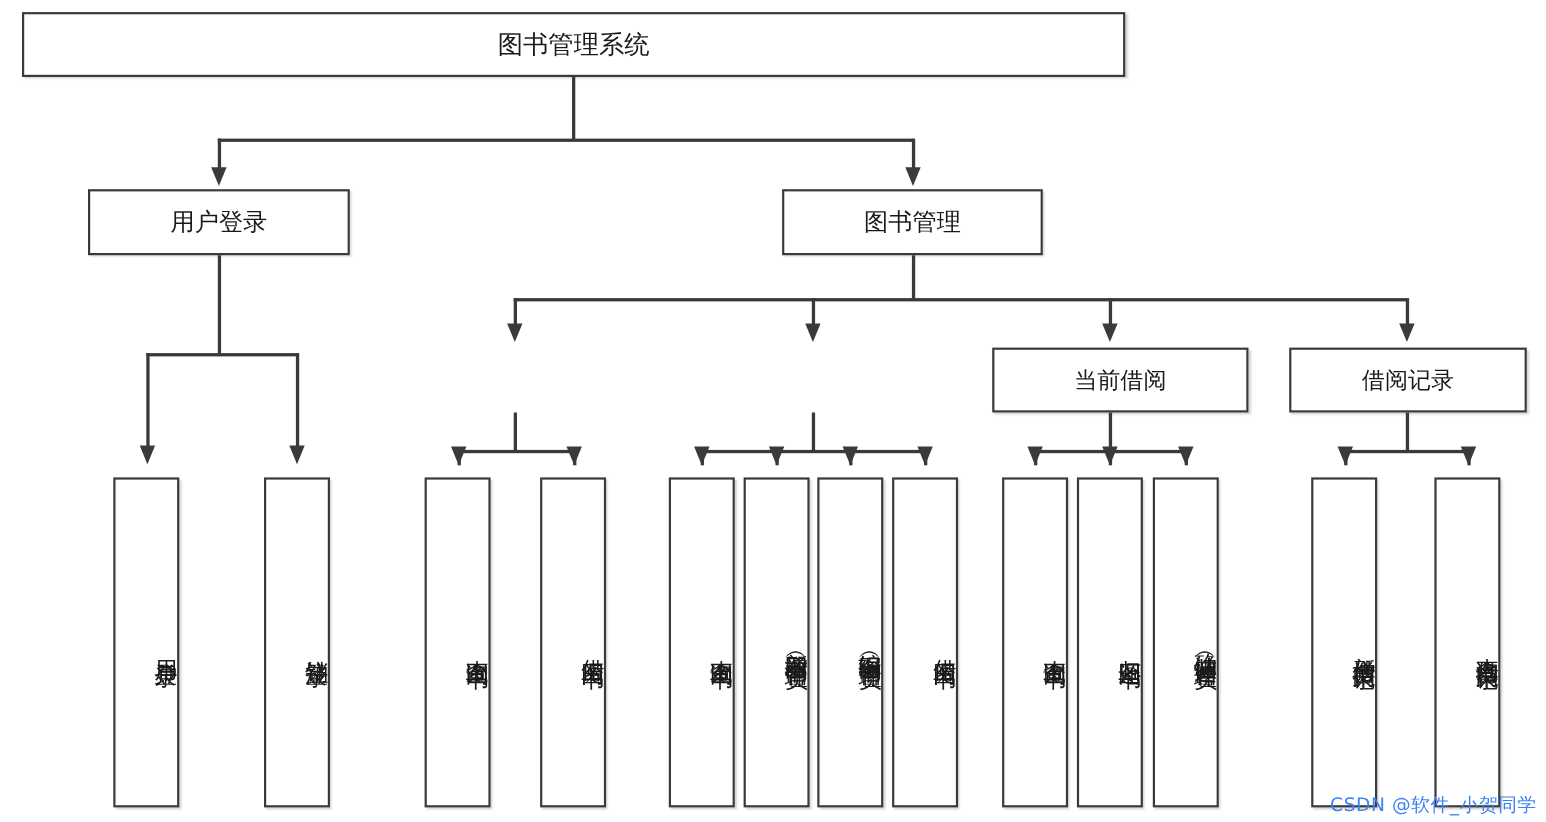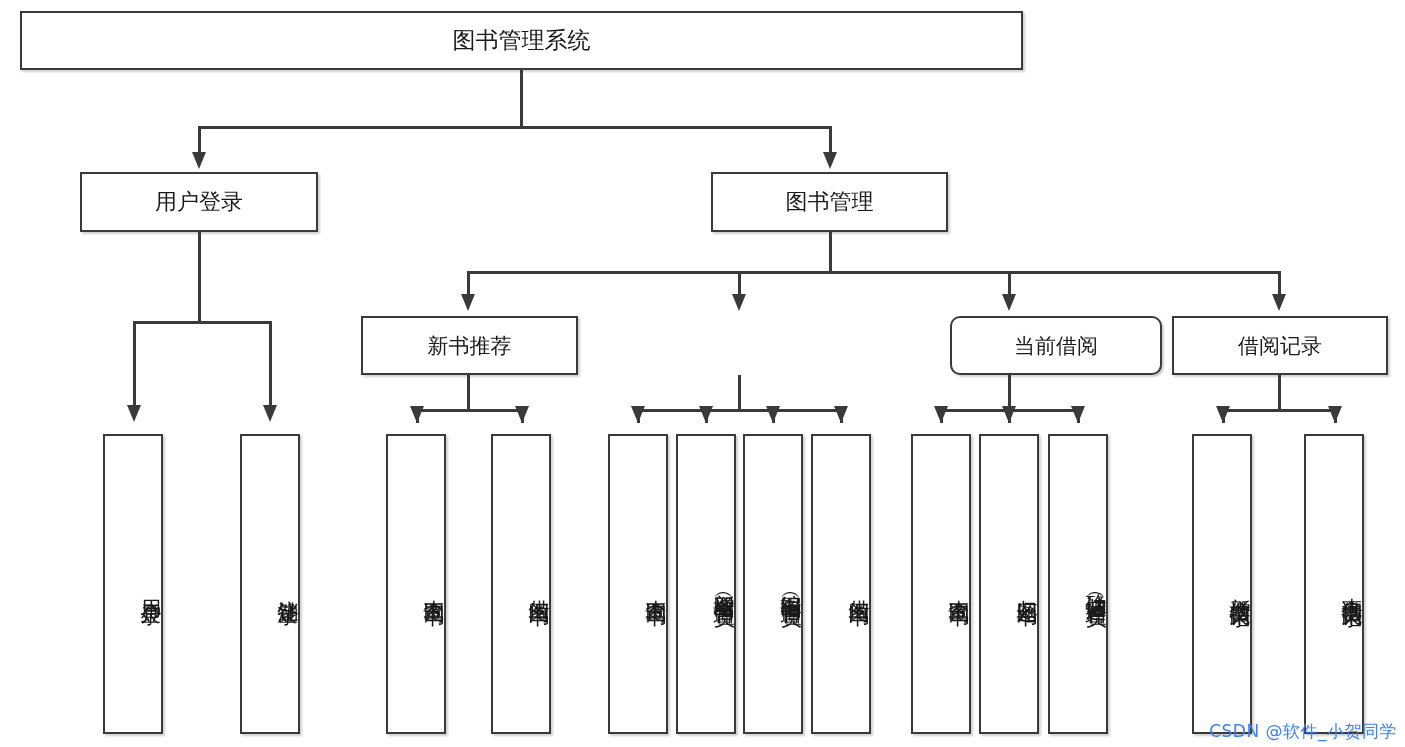--- a/index.html
+++ b/index.html
@@ -123,24 +123,21 @@
   <div class="ln h" style="left:467px; top:271px; width:812px;"></div>
   <div class="ln v" style="left:467px; top:271px; height:25px;"></div>
   <div class="arrow" style="left:461px; top:294px;"></div>
   <div class="ln v" style="left:738px; top:271px; height:25px;"></div>
   <div class="arrow" style="left:732px; top:294px;"></div>
   <div class="ln v" style="left:1008px; top:271px; height:25px;"></div>
   <div class="arrow" style="left:1002px; top:294px;"></div>
   <div class="ln v" style="left:1278px; top:271px; height:25px;"></div>
   <div class="arrow" style="left:1272px; top:294px;"></div>
 
-  <div class="node level3" style="left:361px; top:316px; width:217px; height:59px;">
-    <span class="lbl">新书推荐</span>
-  </div>
-  <div class="node level3" style="left:950px; top:316px; width:212px; height:59px;border-radius:10px;">
+  <div class="node level3" style="left:902px; top:316px; width:233px; height:59px;">
     <span class="lbl">当前借阅</span>
   </div>
   <div class="node level3" style="left:1172px; top:316px; width:216px; height:59px;">
     <span class="lbl">借阅记录</span>
   </div>
 
   <div class="ln v" style="left:467px; top:375px; height:35px;"></div>
   <div class="ln h" style="left:416px; top:409px; width:108px;"></div>
   <div class="ln v" style="left:416px; top:409px; height:14px;"></div>
   <div class="arrow" style="left:410px; top:406px;"></div>

